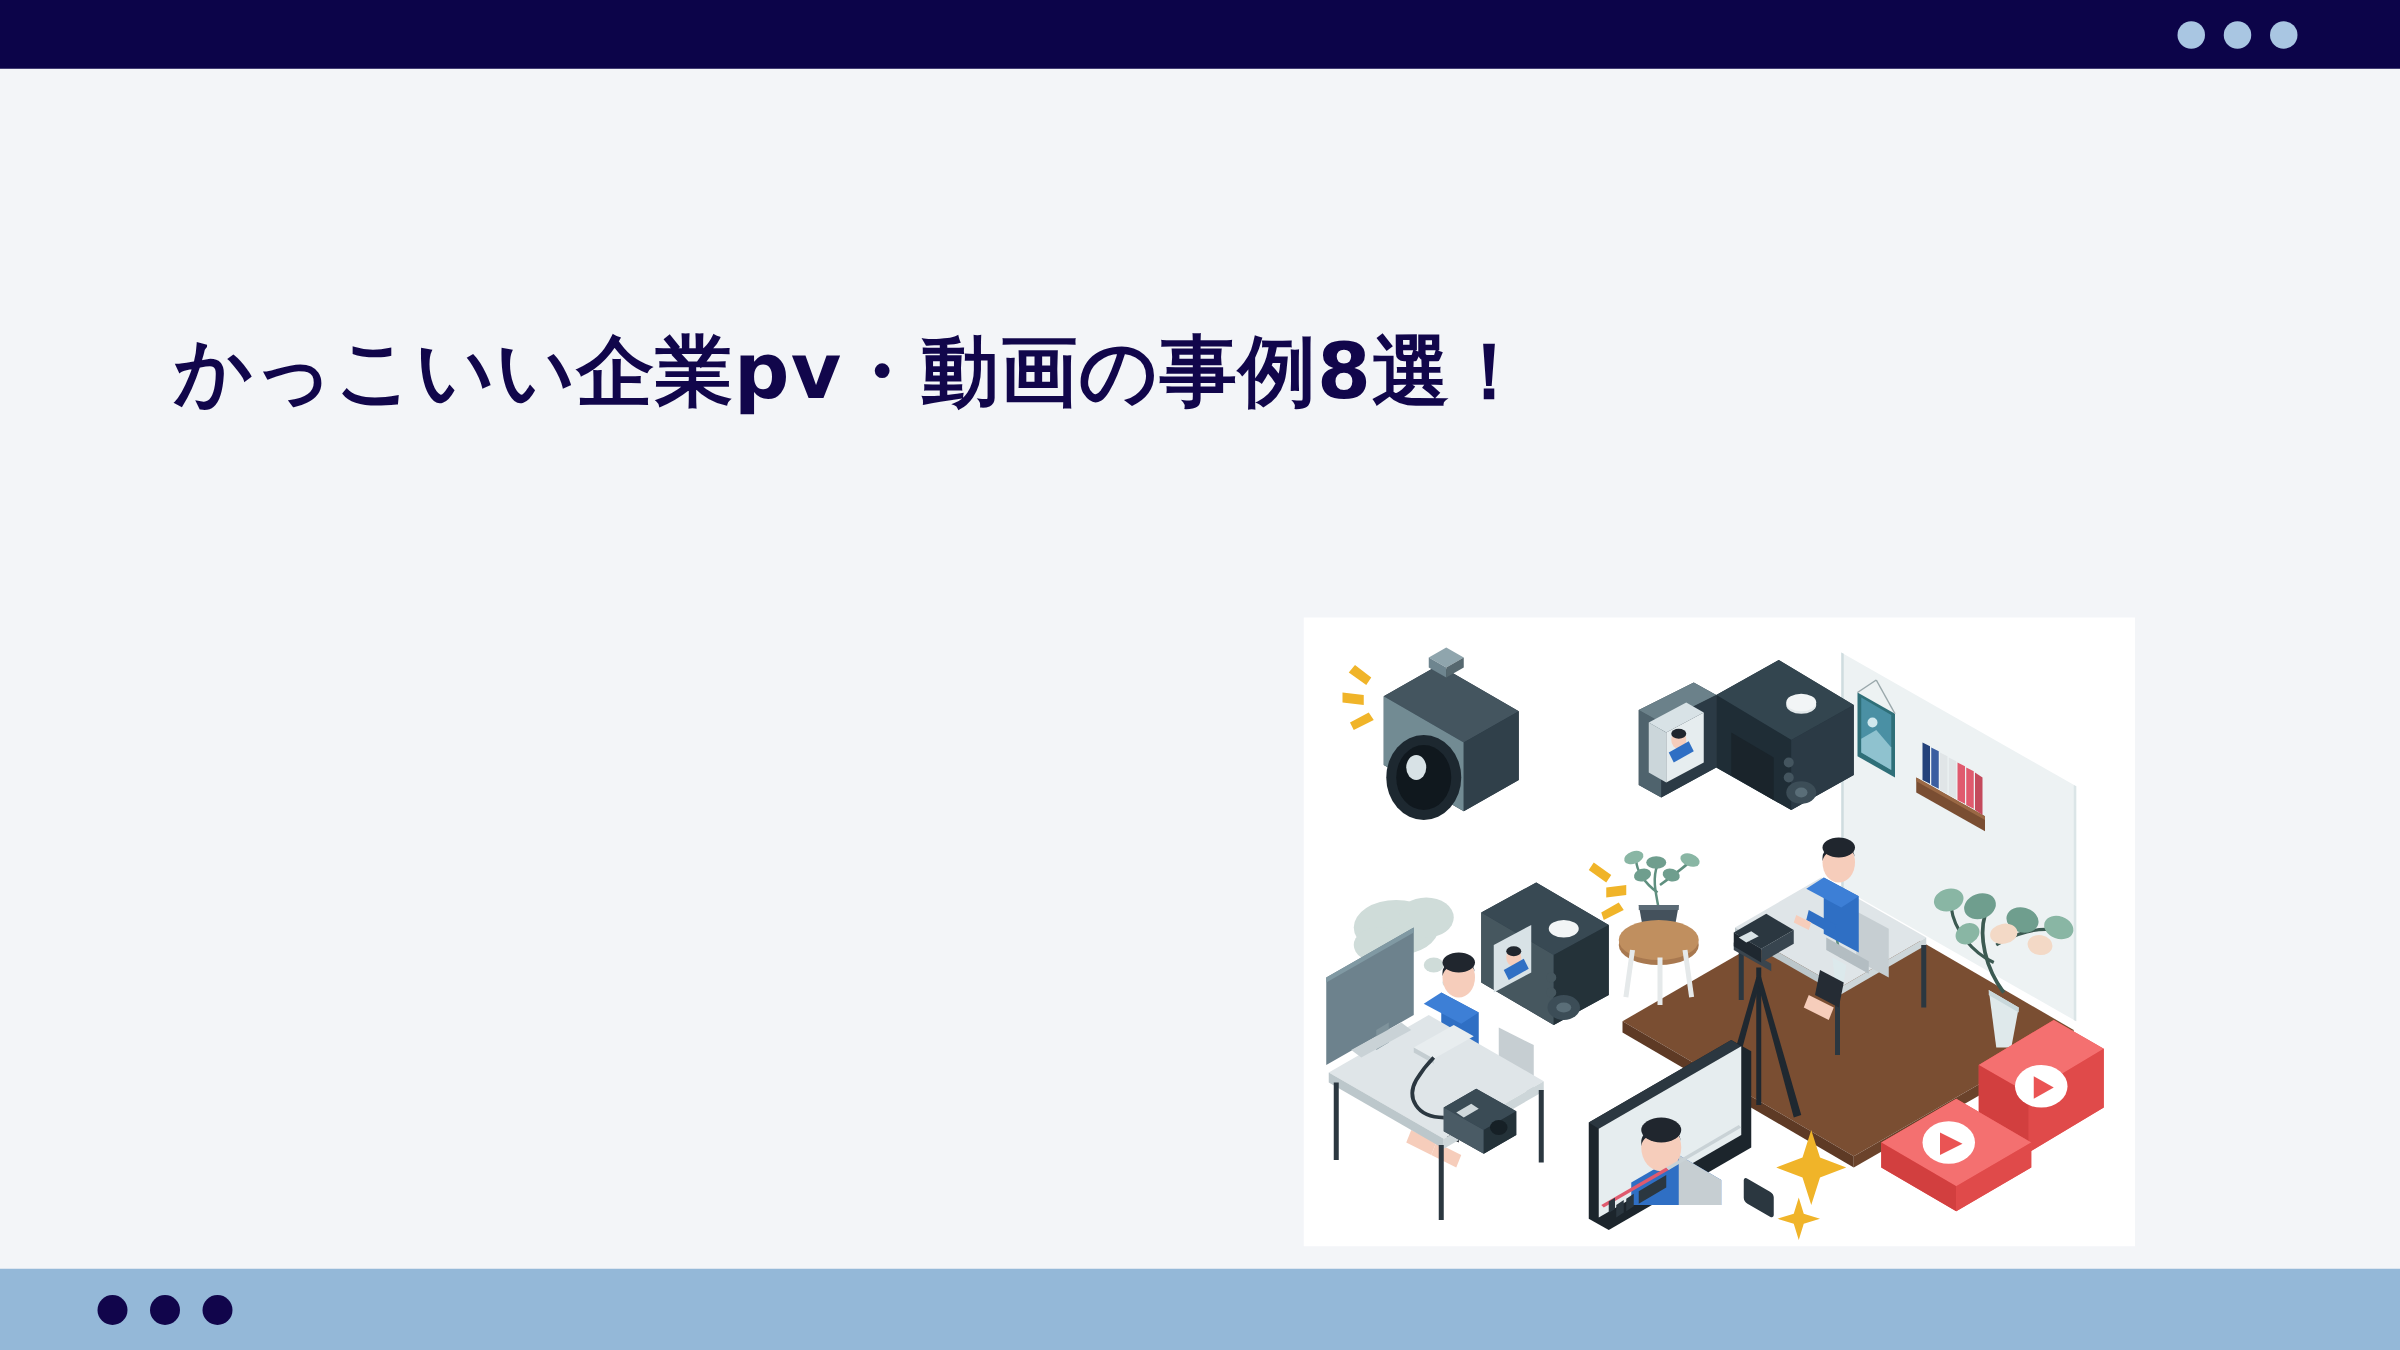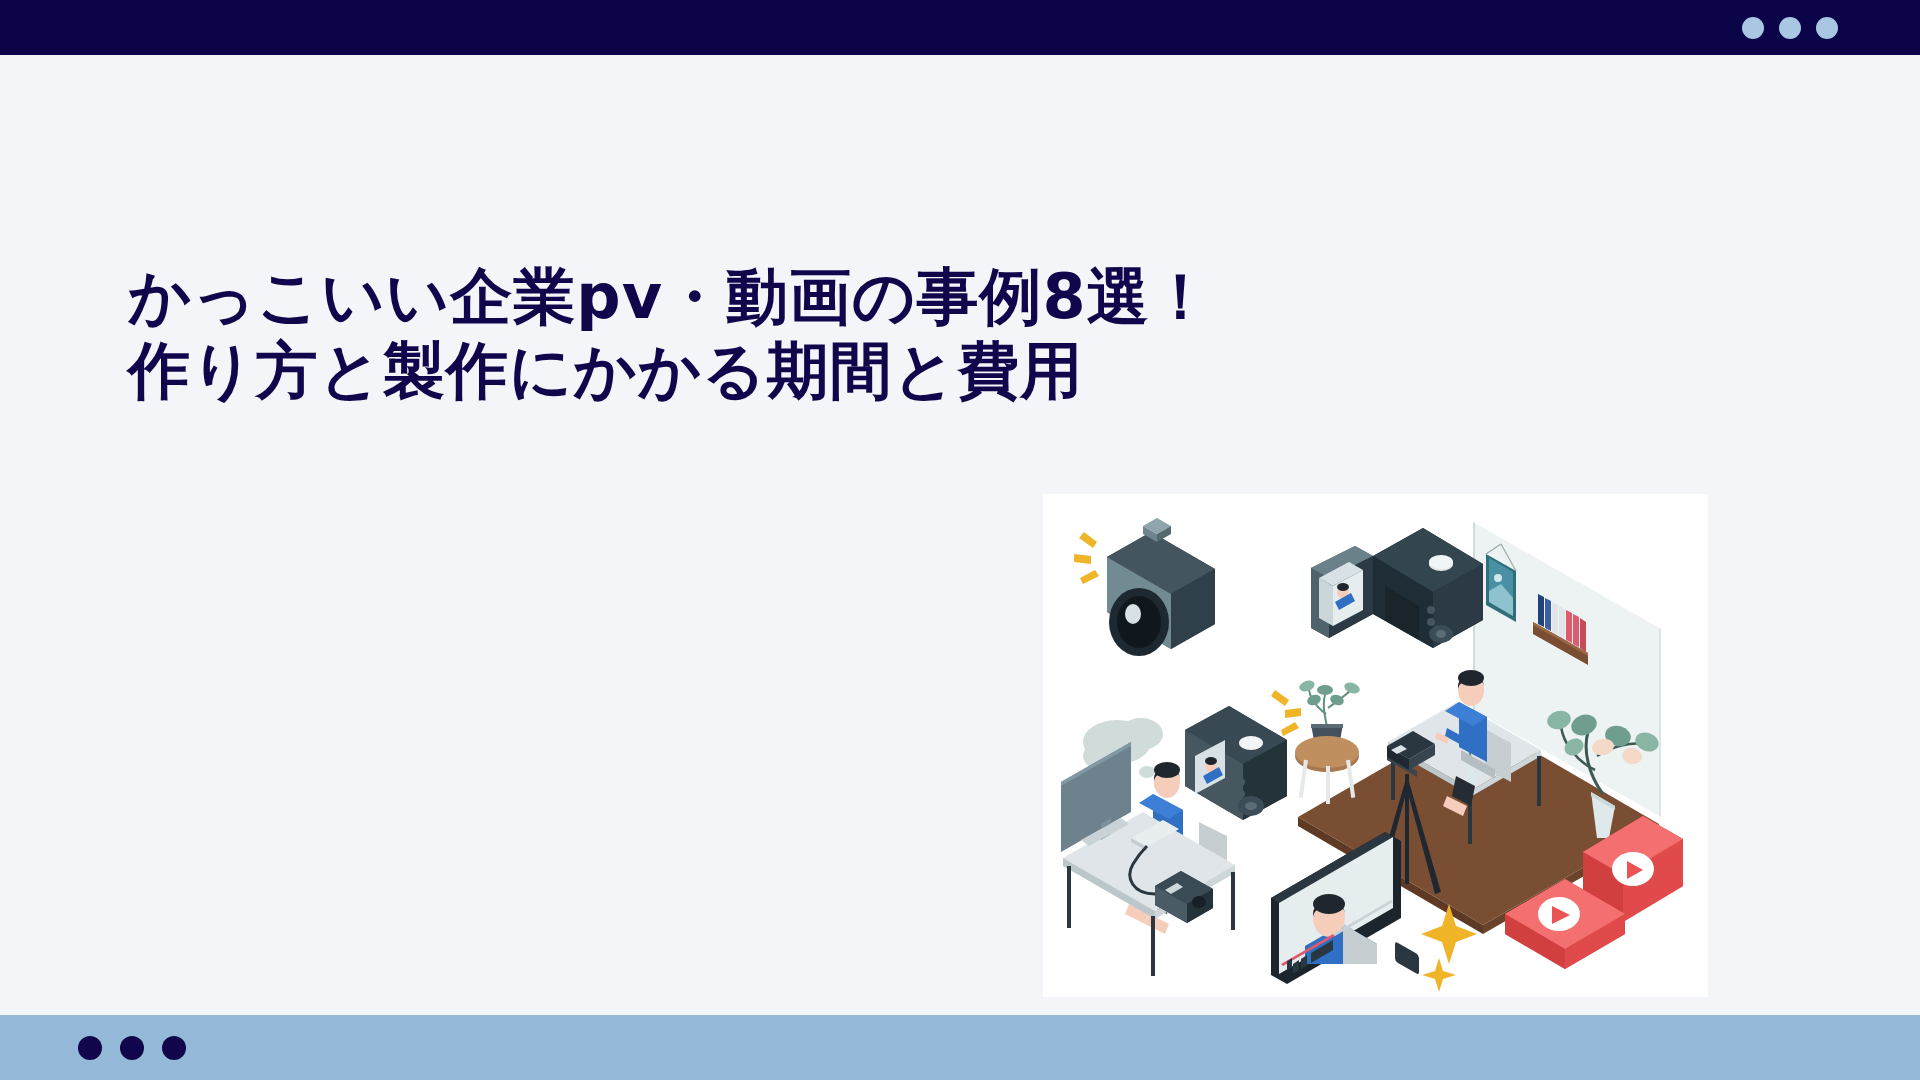--- a/index.html
+++ b/index.html
@@ -65,21 +65,21 @@
     width: 1430px;
   }
   .title-line {
     color: #11064b;
     font-family: "DejaVu Sans", "Liberation Sans", sans-serif;
     font-weight: bold;
     font-size: 62px;
     line-height: 1.12;
     letter-spacing: 1px;
     white-space: nowrap;
-    margin: 0 0 5px 0;
+    margin: 0 0 5px 11px;
   }
 
   
   .illustration {
     position: absolute;
     left: 1043px;
     top: 494px;
     width: 665px;
     height: 503px;
     background: #ffffff;
@@ -91,21 +91,20 @@
 <body>
 
 <div class="topbar">
   <span class="dot"></span>
   <span class="dot"></span>
   <span class="dot"></span>
 </div>
 
 <div class="title-block">
   <div class="title-line">かっこいい企業pv・動画の事例8選！</div>
-  <div class="title-line">作り方と製作にかかる期間と費用</div>
 </div>
 
 <div class="illustration">
 <svg width="665" height="503" viewBox="0 0 665 503" xmlns="http://www.w3.org/2000/svg">
   <rect x="0" y="0" width="665" height="503" fill="#ffffff"></rect>
 
   <g>
 
     <polygon points="430,28 618,135 618,323 430,216" fill="#edf2f3"></polygon>
     <polygon points="430,28 432,29 432,217 430,216" fill="#cfdcdf"></polygon>

